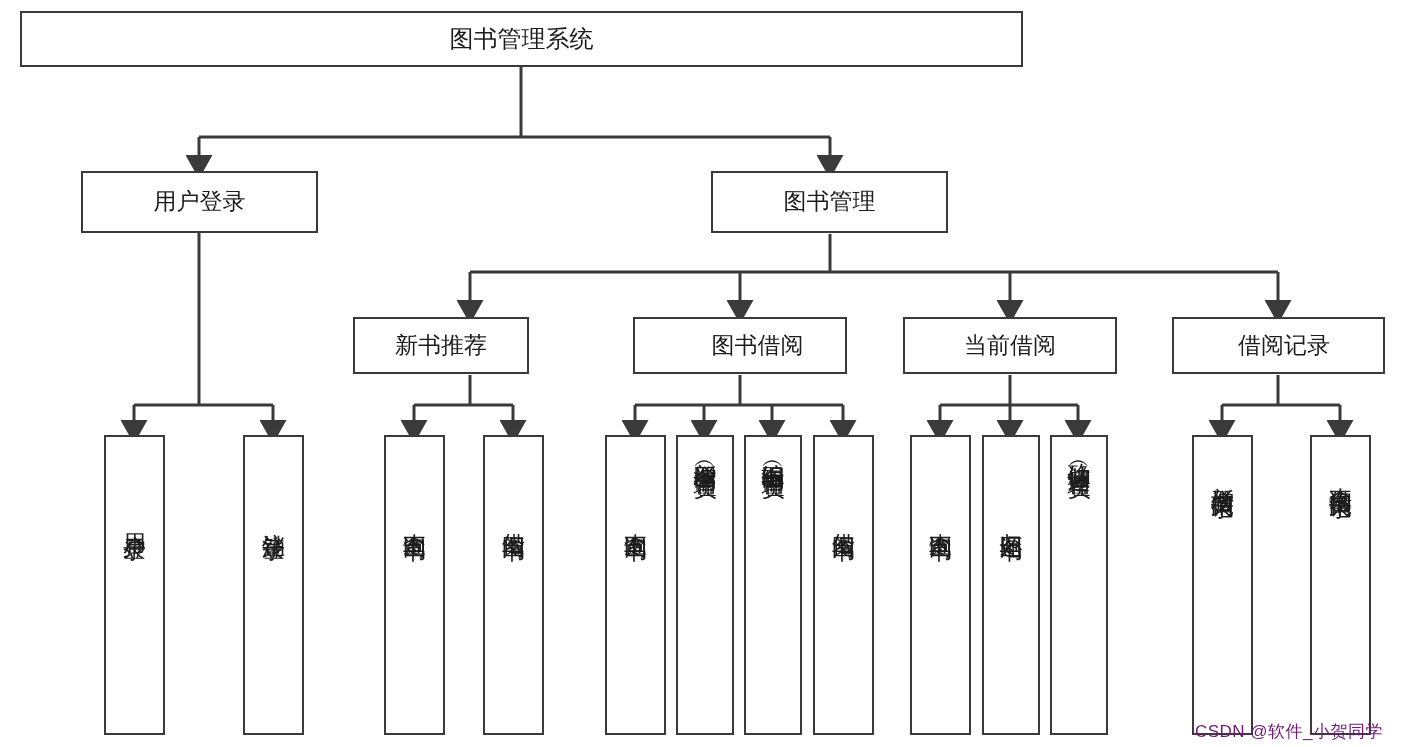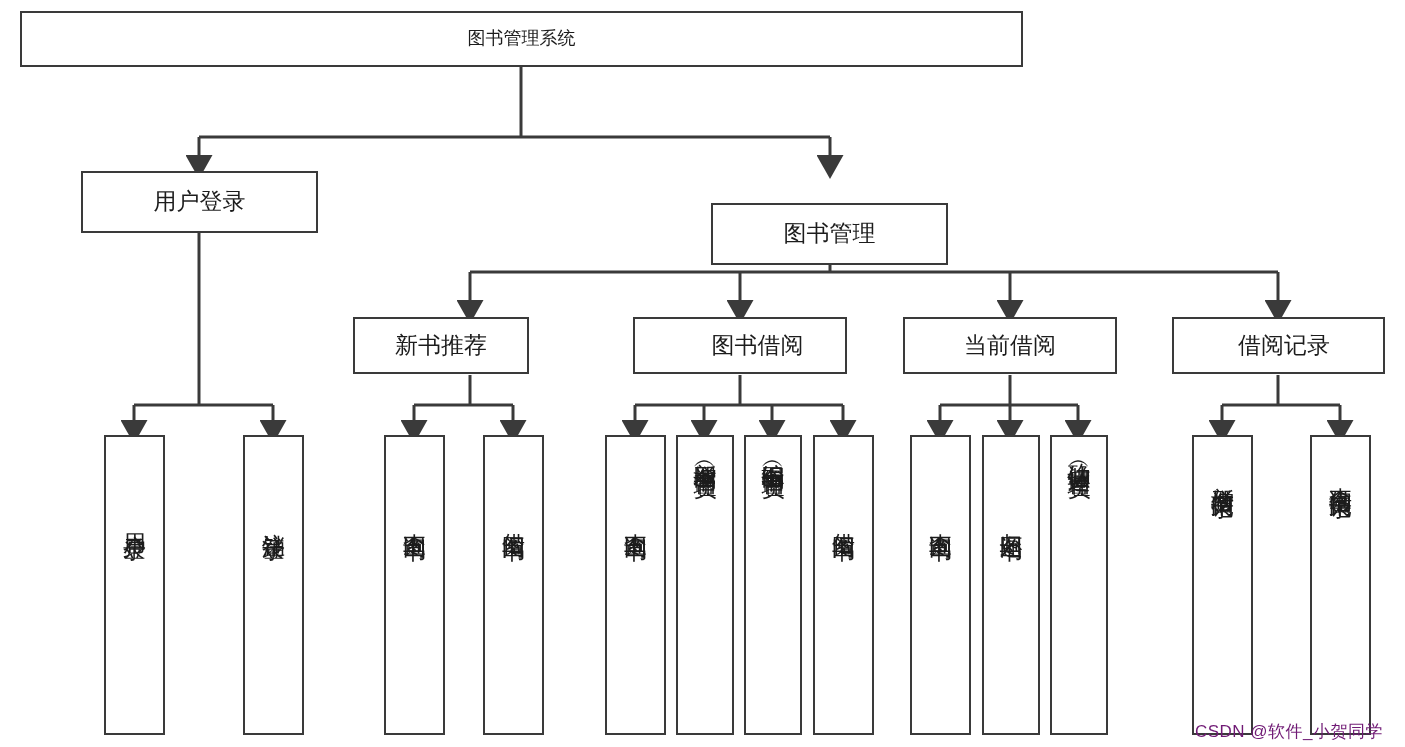--- a/index.html
+++ b/index.html
@@ -38,21 +38,21 @@
   .node .label {
     display: block;
     text-align: center;
     line-height: 1.18;
     white-space: nowrap;
   }
   .node.horiz .label {
     font-size: 23px;
   }
   .node.root .label {
-    font-size: 18px;
+    font-size: 24px;
   }
   .node.vert {
     align-items: flex-start;
     justify-content: center;
     padding-top: 0px;
   }
   .node.vert .label {
     writing-mode: vertical-rl;
     text-orientation: upright;
     font-size: 23px;
@@ -127,21 +127,21 @@
     </g>
   </svg>
 
   <div class="node root horiz" style="left:20px; top:11px; width:1003px; height:56px;">
     <span class="label">图书管理系统</span>
   </div>
 
   <div class="node horiz" style="left:81px; top:171px; width:237px; height:62px;">
     <span class="label">用户登录</span>
   </div>
-  <div class="node horiz" style="left:711px; top:171px; width:237px; height:62px;margin-top:32px;">
+  <div class="node horiz" style="left:711px; top:171px; width:237px; height:62px;">
     <span class="label">图书管理</span>
   </div>
 
   <div class="node horiz" style="left:353px; top:317px; width:176px; height:57px;">
     <span class="label">新书推荐</span>
   </div>
   <div class="node horiz" style="left:633px; top:317px; width:214px; height:57px;padding-left:35px;">
     <span class="label">图书借阅</span>
   </div>
   <div class="node horiz" style="left:903px; top:317px; width:214px; height:57px;">

